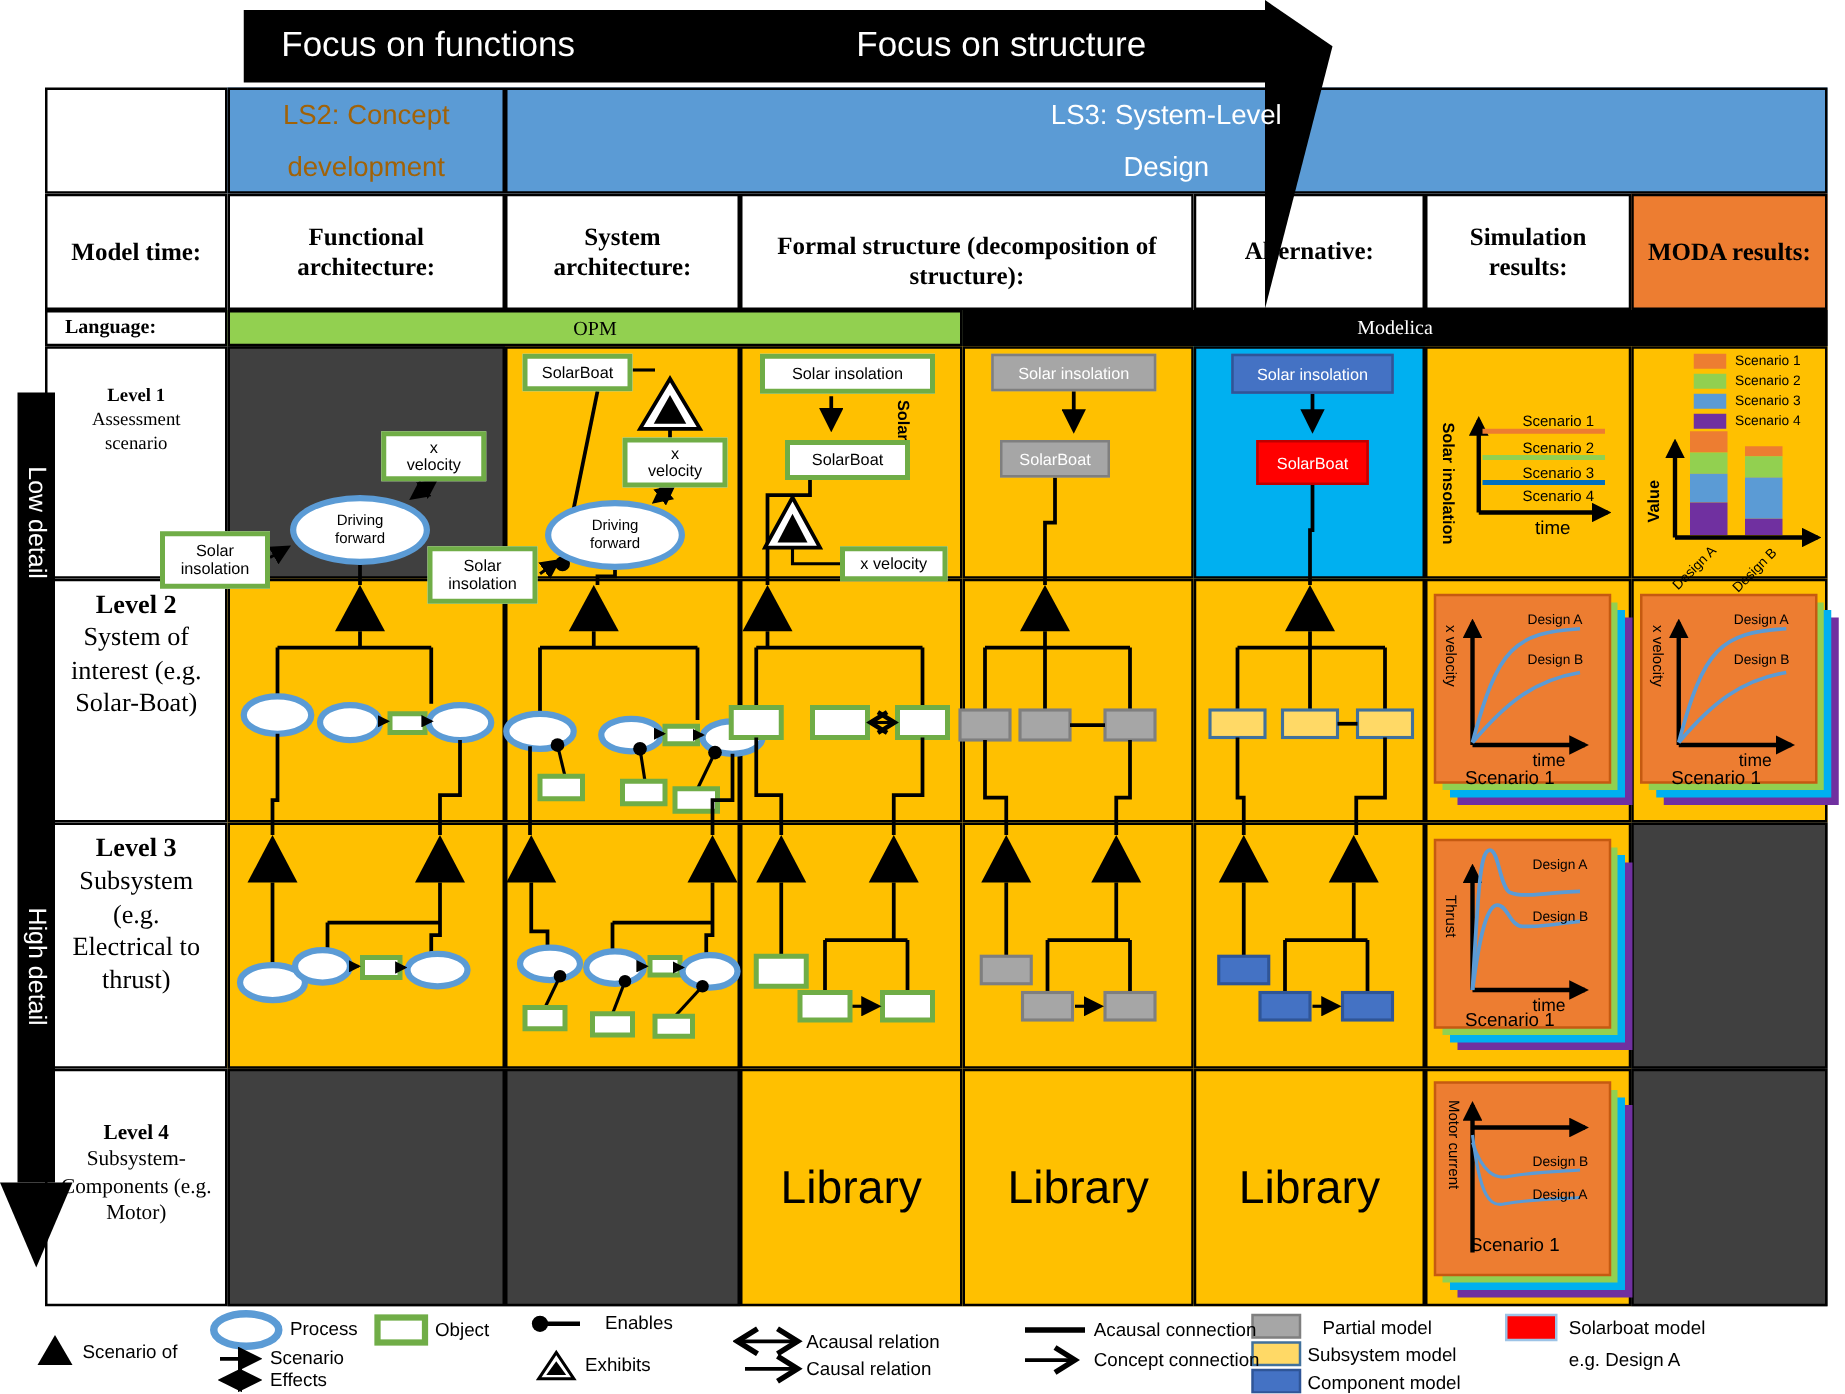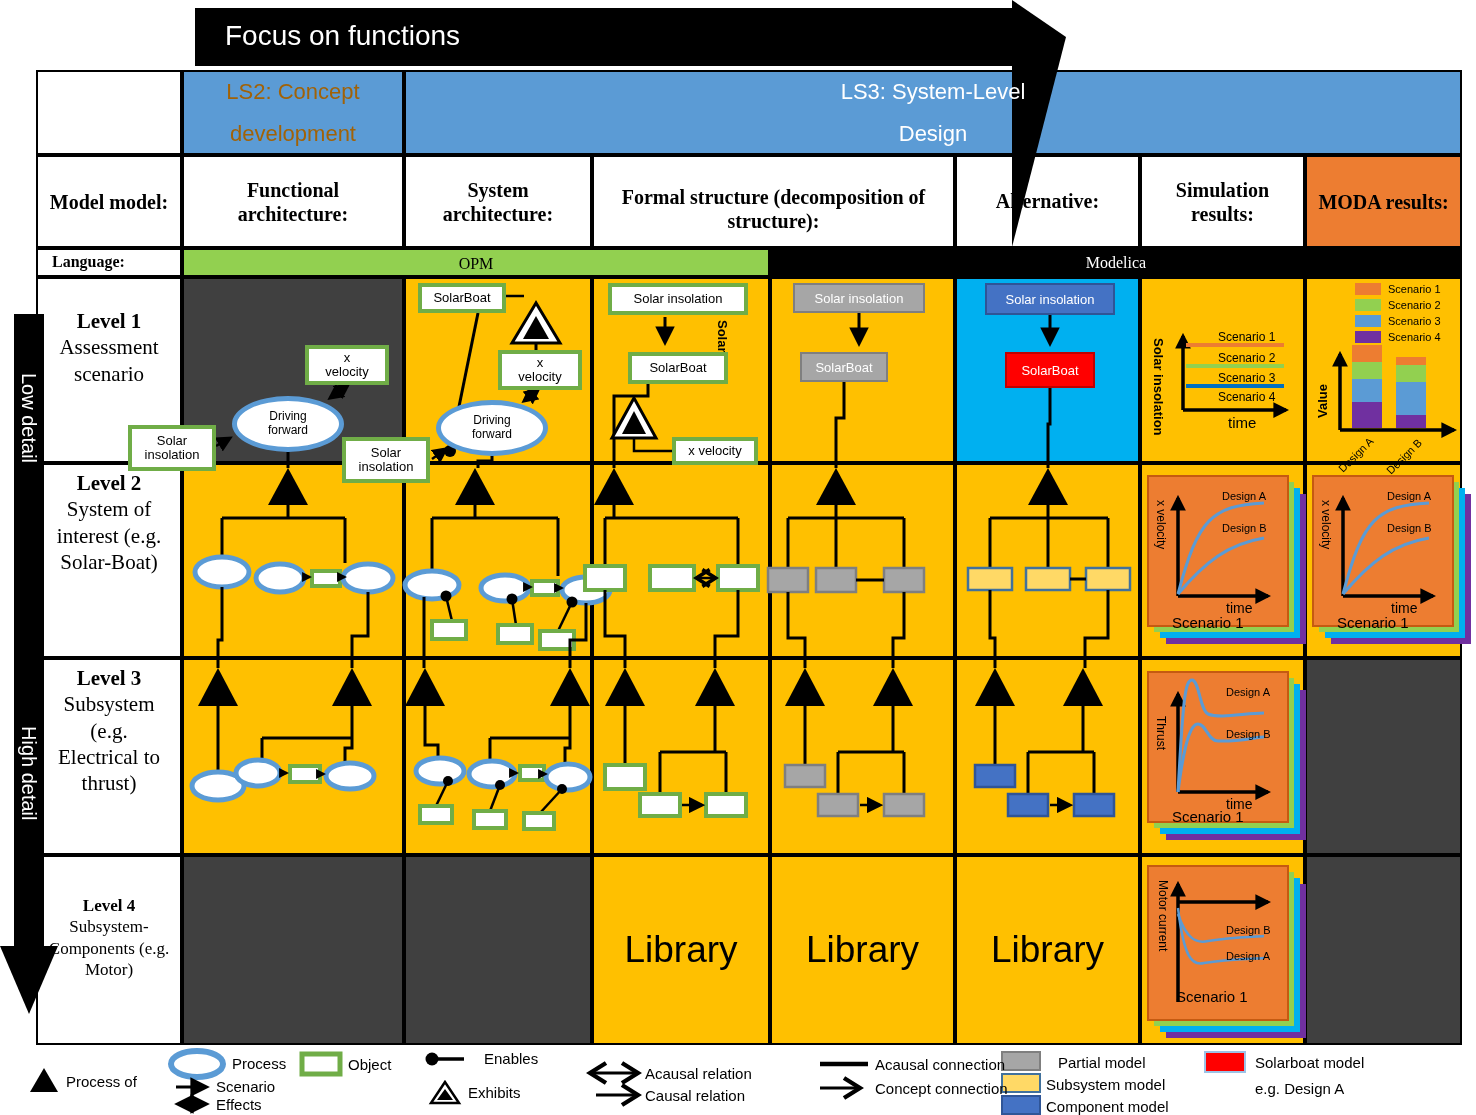--- a/index.html
+++ b/index.html
@@ -352,42 +352,43 @@
       <line x1="820" y1="1064" x2="868" y2="1064" stroke="#000" stroke-width="4.5"></line>
       <line x1="820" y1="1088" x2="858" y2="1088" stroke="#000" stroke-width="3" marker-end="url(#ao)"></line>
       <rect x="1002" y="1052" width="38" height="18" fill="#A6A6A6" stroke="#7F7F7F" stroke-width="2"></rect>
       <rect x="1002" y="1074" width="38" height="18" fill="#FFD966" stroke="#41719C" stroke-width="2"></rect>
       <rect x="1002" y="1096" width="38" height="18" fill="#4472C4" stroke="#2F5597" stroke-width="2"></rect>
       <rect x="1205" y="1052" width="40" height="20" fill="#FF0000" stroke="#9DC3E6" stroke-width="2"></rect>
     </g>
   </svg>
 
   <div class="lbl" style="left:225px;top:20px;color:#fff;font-size:28px;">Focus on functions</div>
+  <div class="lbl" style="left:685px;top:20px;color:#fff;font-size:28px;">Focus on structure</div>
 
   <div class="lbl rot90" style="left:40px;top:373px;color:#fff;font-size:20px;z-index:5;">Low detail</div>
   <div class="lbl rot90" style="left:40px;top:726px;color:#fff;font-size:20px;z-index:5;">High detail</div>
 
   <div class="lbl ctr" style="left:192px;top:74px;width:202px;height:78px;color:#a16207;font-size:22px;line-height:1.9;">LS2: Concept development</div>
   <div class="lbl ctr" style="left:404px;top:74px;width:1058px;height:78px;color:#fff;font-size:22px;line-height:1.9;">
     <span style="display:inline-block;width:240px;">LS3: System-Level Design</span>
   </div>
 
-  <div class="lbl ctr serif" style="left:38px;top:157px;width:142px;height:89px;font-weight:bold;font-size:20px;line-height:1.2;">Model model:</div>
+  <div class="lbl ctr serif" style="left:38px;top:157px;width:142px;height:89px;font-weight:bold;font-size:20px;line-height:1.2;">Model time:</div>
   <div class="lbl ctr serif" style="left:192px;top:157px;width:202px;height:89px;font-weight:bold;font-size:20px;line-height:1.2;">Functional architecture:</div>
   <div class="lbl ctr serif" style="left:410px;top:157px;width:176px;height:89px;font-weight:bold;font-size:20px;line-height:1.2;">System architecture:</div>
   <div class="lbl ctr serif" style="left:610px;top:157px;width:327px;height:104px;font-weight:bold;font-size:20px;line-height:1.2;">Formal structure (decomposition of structure):</div>
   <div class="lbl ctr serif" style="left:961px;top:157px;width:173px;height:89px;font-weight:bold;font-size:20px;">Alternative:</div>
   <div class="lbl ctr serif" style="left:1146px;top:157px;width:153px;height:89px;font-weight:bold;font-size:20px;line-height:1.2;">Simulation results:</div>
   <div class="lbl ctr serif" style="left:1311px;top:157px;width:145px;height:89px;font-weight:bold;font-size:20px;line-height:1.2;">MODA results:</div>
 
   <div class="lbl serif" style="left:52px;top:253px;font-weight:bold;font-size:16px;">Language:</div>
   <div class="lbl ctr serif" style="left:182px;top:250px;width:588px;height:28px;font-size:16px;">OPM</div>
   <div class="lbl ctr serif" style="left:770px;top:250px;width:692px;height:25px;color:#fff;font-size:16px;">Modelica</div>
 
-  <div class="rowlab" style="left:48px;top:308px;width:122px;font-size:21px;">
+  <div class="rowlab" style="left:48px;top:308px;width:122px;font-size:15px;">
     <span class="t">Level 1</span><br>
     <span>Assessment scenario</span>
   </div>
   <div class="rowlab" style="left:48px;top:470px;width:122px;font-size:21px;">
     <span class="t">Level 2</span><br>
     <span>System of interest (e.g. Solar-Boat)</span>
   </div>
   <div class="rowlab" style="left:48px;top:665px;width:122px;font-size:21px;">
     <span class="t">Level 3</span><br>
     <span>Subsystem (e.g. Electrical to thrust)</span>
@@ -451,21 +452,21 @@
   <div class="lbl" style="left:1172px;top:808px;font-size:15px;">Scenario 1</div>
 
   <div class="lbl ctr libtxt" style="left:592px;top:855px;width:178px;height:190px;">Library</div>
   <div class="lbl ctr libtxt" style="left:770px;top:855px;width:185px;height:190px;">Library</div>
   <div class="lbl ctr libtxt" style="left:955px;top:855px;width:185px;height:190px;">Library</div>
   <div class="lbl rot90" style="left:1170px;top:880px;font-size:12px;">Motor current</div>
   <div class="chlab" style="left:1226px;top:924px;font-weight:normal;">Design B</div>
   <div class="chlab" style="left:1226px;top:950px;font-weight:normal;">Design A</div>
   <div class="lbl" style="left:1176px;top:988px;font-size:15px;">Scenario 1</div>
 
-  <div class="lbl leg" style="left:66px;top:1073px;">Process of</div>
+  <div class="lbl leg" style="left:66px;top:1073px;">Scenario of</div>
   <div class="lbl leg" style="left:232px;top:1055px;">Process</div>
   <div class="lbl leg" style="left:348px;top:1056px;">Object</div>
   <div class="lbl leg" style="left:216px;top:1078px;">Scenario</div>
   <div class="lbl leg" style="left:216px;top:1096px;">Effects</div>
   <div class="lbl leg" style="left:484px;top:1050px;">Enables</div>
   <div class="lbl leg" style="left:468px;top:1084px;">Exhibits</div>
   <div class="lbl leg" style="left:645px;top:1065px;">Acausal relation</div>
   <div class="lbl leg" style="left:645px;top:1087px;">Causal relation</div>
   <div class="lbl leg" style="left:875px;top:1056px;">Acausal connection</div>
   <div class="lbl leg" style="left:875px;top:1080px;">Concept connection</div>

